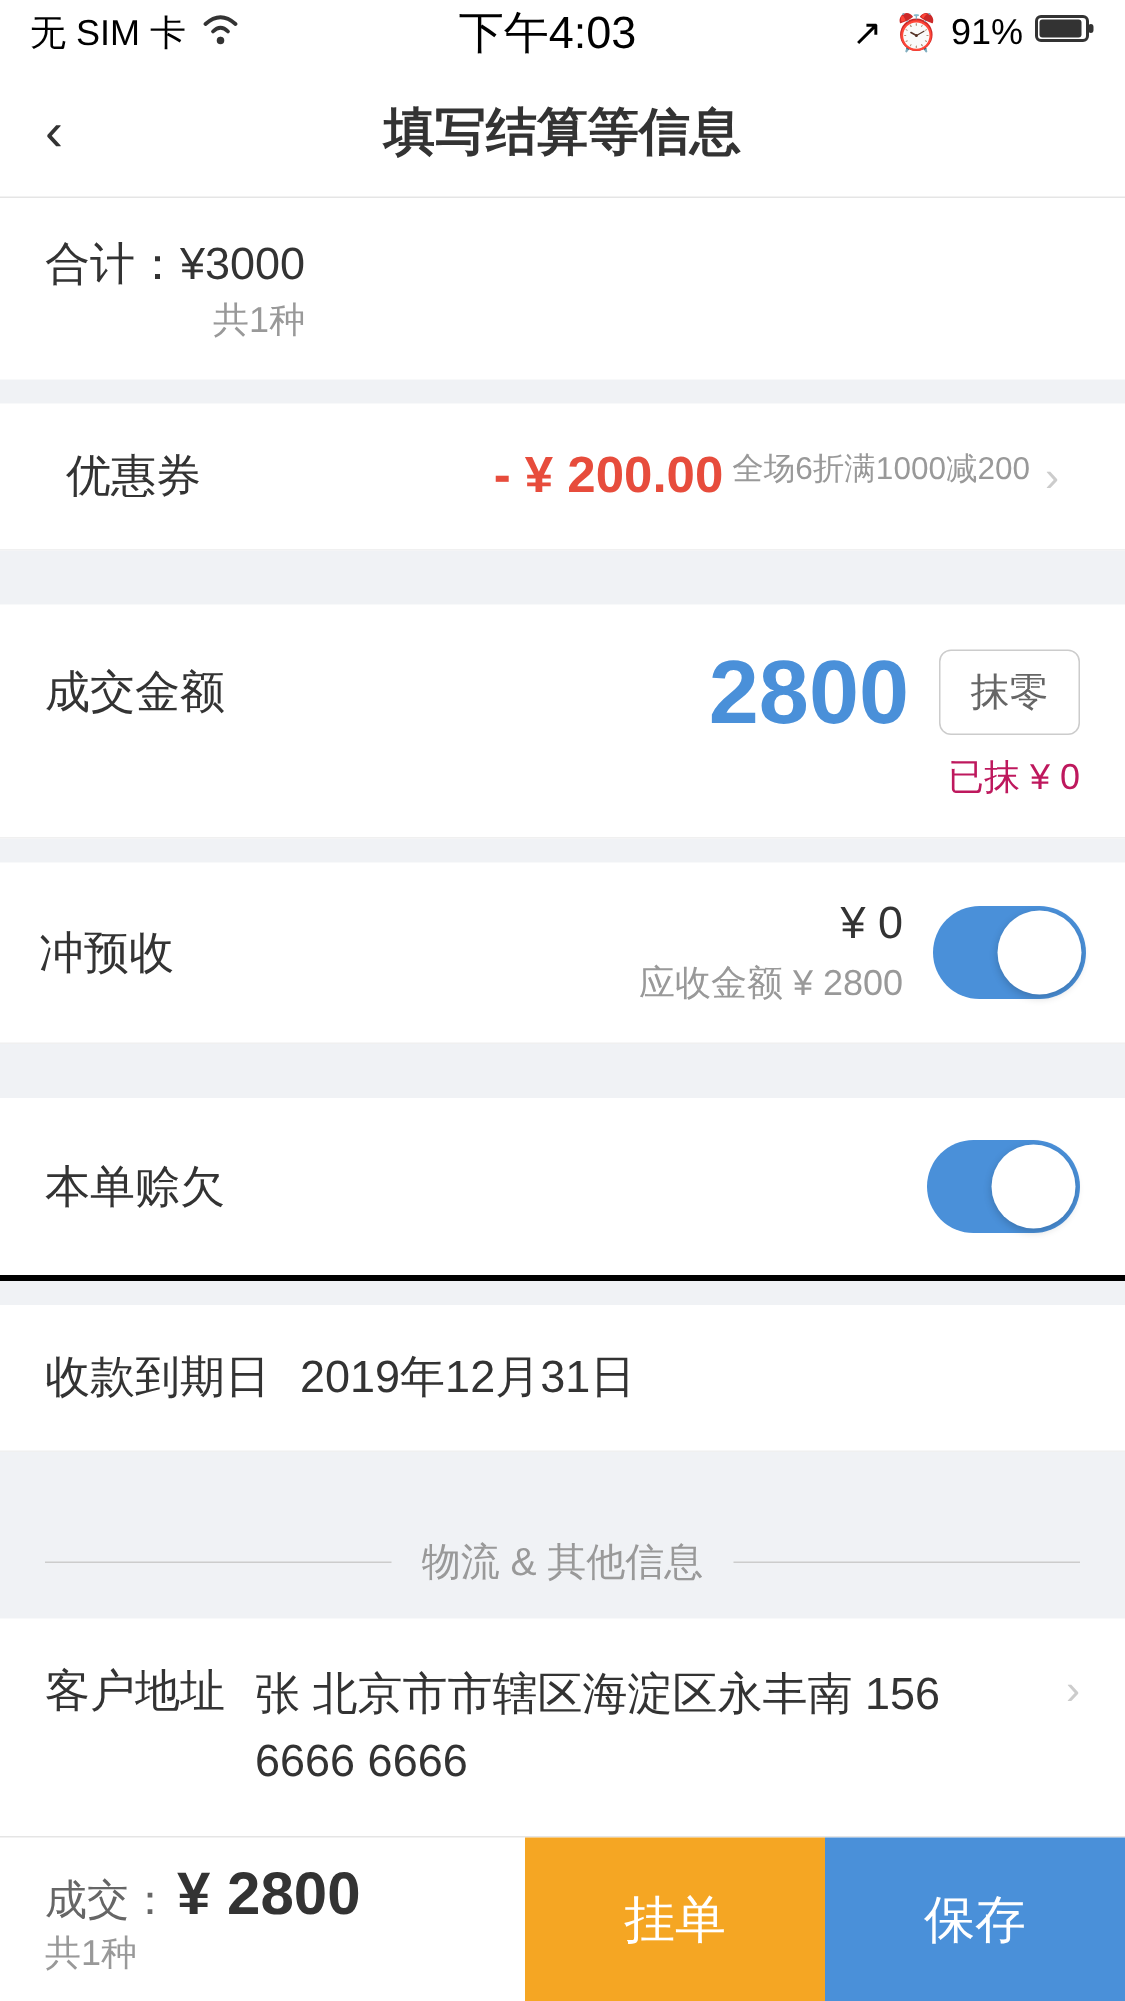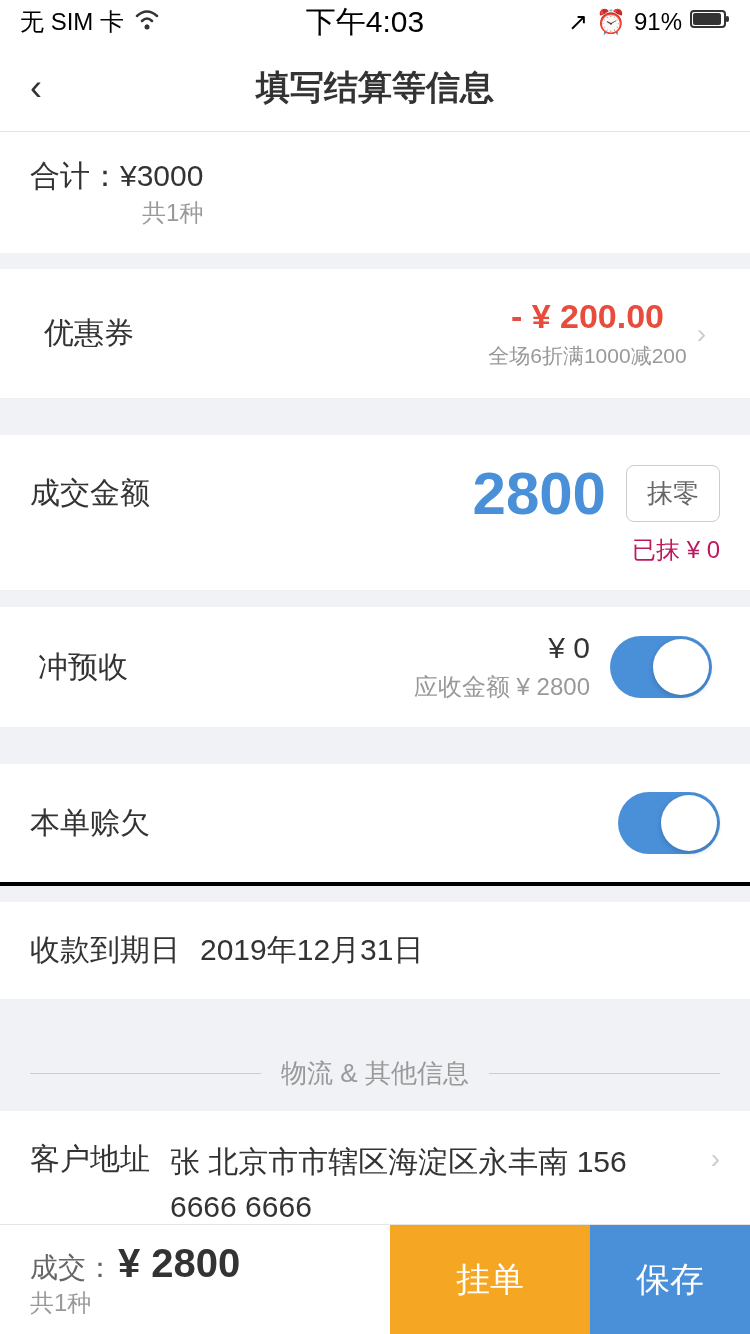--- a/index.html
+++ b/index.html
@@ -88,21 +88,21 @@
     
     .row-item {
       background: #fff;
       padding: 28px 44px;
       display: flex;
       align-items: center;
       justify-content: space-between;
       border-bottom: 1px solid #f0f0f0;
     }
     .row-label { font-size: 30px; color: #333; }
-    .row-right { display: flex; flex-direction: column; align-items: center; gap: 6px; }
+    .row-right { display: flex; flex-direction: row; align-items: flex-start; gap: 6px; }
     .row-value-discount { font-size: 34px; color: #e74c3c; font-weight: 600; }
     .row-desc { font-size: 21px; color: #999; }
     .chevron-icon { color: #ccc; font-size: 28px; margin-left: 10px; }
 
     
     .section-sep {
       height: 20px;
       background: #f0f2f5;
     }
 
@@ -127,21 +127,21 @@
       font-size: 26px;
       color: #666;
       background: #fff;
       cursor: pointer;
     }
     .deal-sub { font-size: 24px; color: #be185d; margin-top: 6px; text-align: right; }
 
     
     .toggle-row {
       background: #fff;
-      padding: 24px 38px;
+      padding: 24px 26px;
       display: flex;
       align-items: center;
       justify-content: space-between;
       border-bottom: 1px solid #f0f0f0;
     }
     .toggle-label { font-size: 30px; color: #333; }
     .toggle-right { display: flex; flex-direction: column; align-items: flex-end; gap: 6px; }
     .toggle-value { font-size: 30px; color: #333; }
     .toggle-sub { font-size: 24px; color: #999; }
     .toggle-wrap { display: flex; align-items: center; gap: 20px; }
@@ -245,21 +245,21 @@
       background: #f5a623;
       border: none;
       font-size: 34px;
       color: #fff;
       cursor: pointer;
       display: flex;
       align-items: center;
       justify-content: center;
     }
     .btn-save {
-      width: 160px;
+      width: 200px;
       height: 100%;
       background: #4a90d9;
       border: none;
       font-size: 34px;
       color: #fff;
       cursor: pointer;
       display: flex;
       align-items: center;
       justify-content: center;
     }

